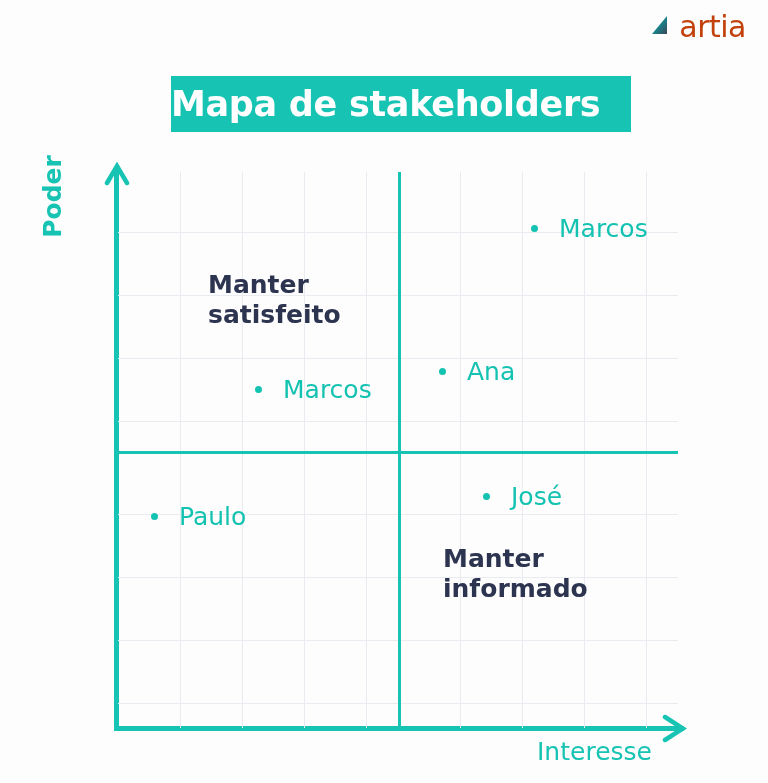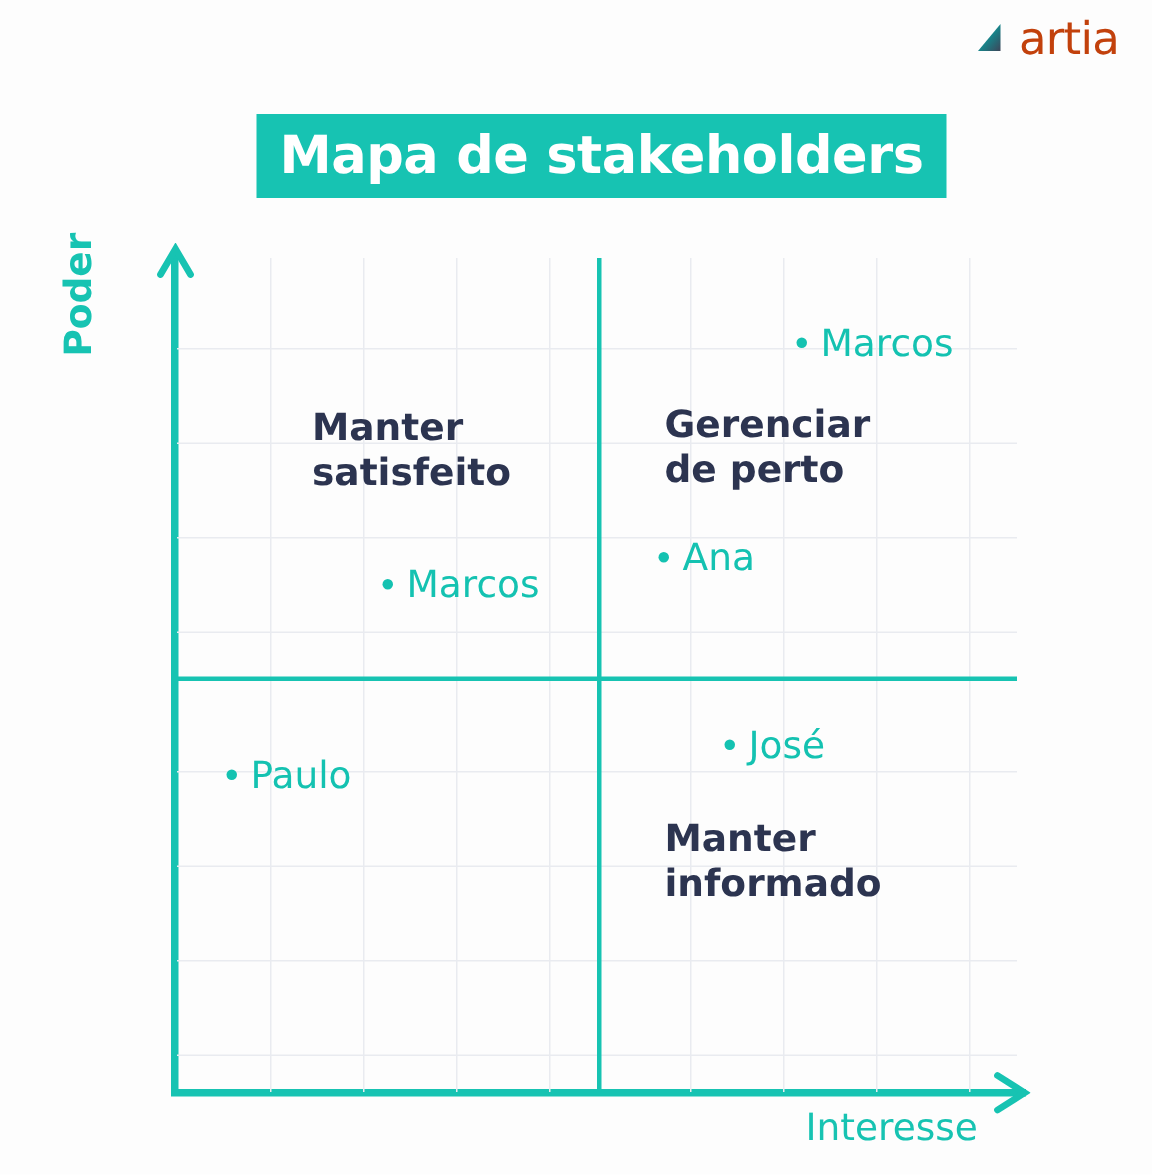--- a/index.html
+++ b/index.html
@@ -42,21 +42,20 @@
   
   #title-banner {
     position: absolute;
     left: 171px;
     top: 76px;
     width: 460px;
     height: 56px;
     background: #17c3b2;
     display: flex;
     align-items: center;
-    justify-content: center;
   }
   #title-banner .title-text {
     color: #ffffff;
     font-size: 35px;
     font-weight: 700;
     letter-spacing: -0.3px;
     line-height: 1;
     white-space: nowrap;
   }
 
@@ -159,21 +158,21 @@
   #quadrant-label-manter-satisfeito { left: 90px;  top: 98px;  width: 180px; }
   #quadrant-label-gerenciar-de-perto{ left: 325px; top: 96px;  width: 190px; }
   #quadrant-label-monitorar         { left: 90px;  top: 390px; width: 180px; }
   #quadrant-label-manter-informado  { left: 325px; top: 372px; width: 190px; }
 
   
   .stakeholder {
     position: absolute;
     display: flex;
     align-items: center;
-    gap: 9px;
+    gap: 21px;
     white-space: nowrap;
   }
   .stakeholder .dot {
     width: 7px;
     height: 7px;
     border-radius: 50%;
     background: #14c2b1;
     flex: none;
   }
   .stakeholder .name {
@@ -235,22 +234,20 @@
   <div class="gridline-h" style="top:342px"></div>
   <div class="gridline-h" style="top:405px"></div>
   <div class="gridline-h" style="top:468px"></div>
   <div class="gridline-h" style="top:531px"></div>
 
   <div id="divider-vertical"></div>
   <div id="divider-horizontal"></div>
 
   <div class="quadrant-label" id="quadrant-label-manter-satisfeito">Manter
 satisfeito</div>
-  <div class="quadrant-label" id="quadrant-label-gerenciar-de-perto">Gerenciar
-de perto</div>
   <div class="quadrant-label" id="quadrant-label-manter-informado">Manter
 informado</div>
 
   <div class="stakeholder" style="left:413px; top:44px">
     <span class="dot"></span>
     <span class="name">Marcos</span>
   </div>
 
   <div class="stakeholder" style="left:321px; top:187px">
     <span class="dot"></span>

